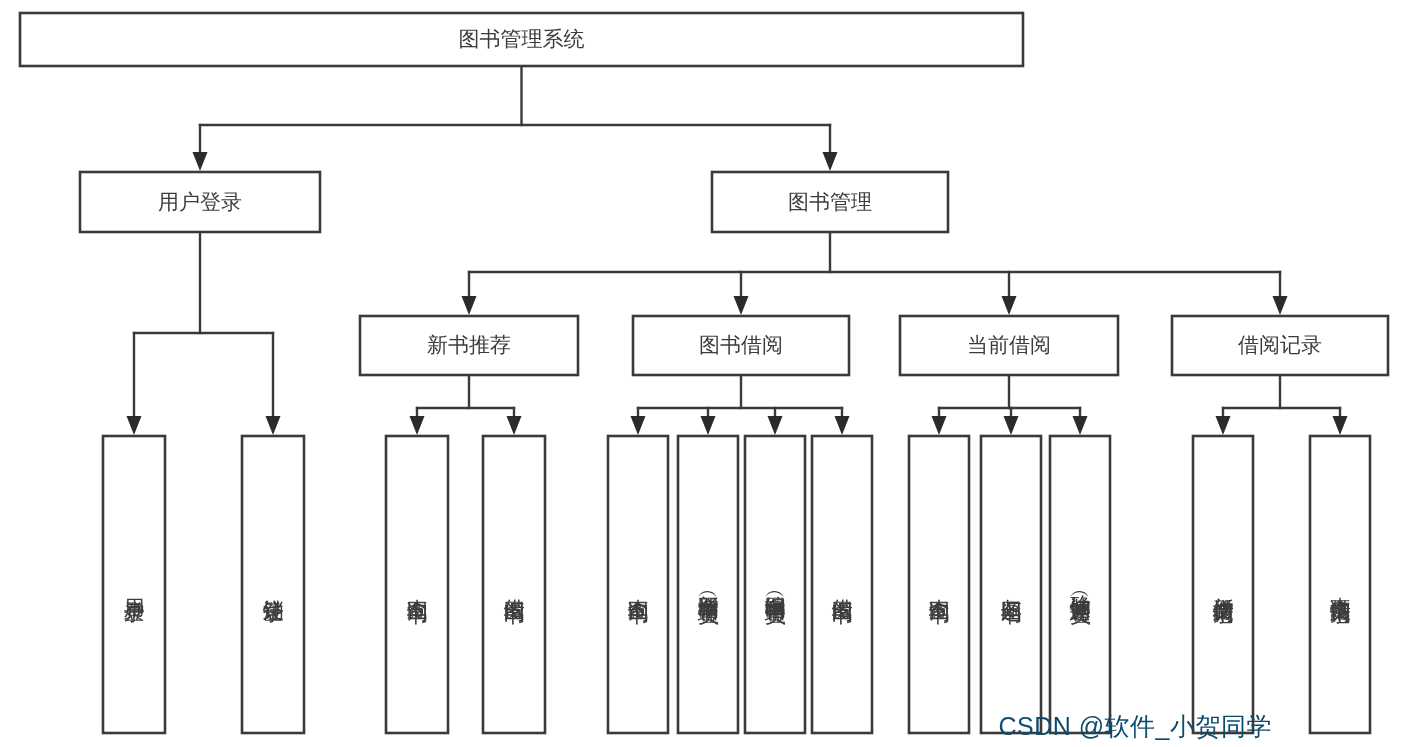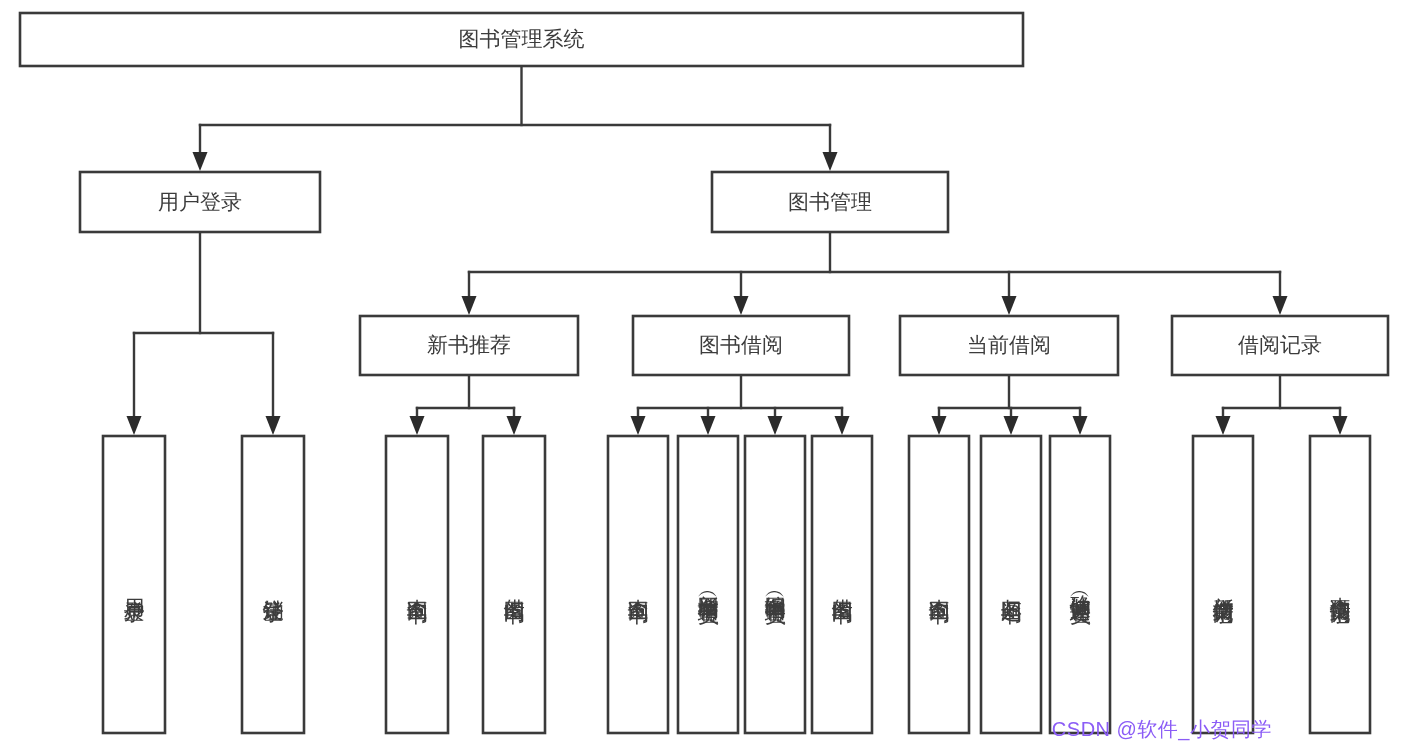--- a/index.html
+++ b/index.html
@@ -63,22 +63,22 @@
     color: #3c3c3c;
     letter-spacing: 1.5px;
     white-space: nowrap;
     pointer-events: none;
   }
   .watermark {
     position: absolute;
     right: 8px;
     bottom: 4px;
     font-family: "Liberation Sans", "DejaVu Sans", sans-serif;
-    font-size: 20px;
-    color: #8b5cf6;
+    font-size: 25px;
+    color: #0c4a6e;
     letter-spacing: 0.5px;
     user-select: none;
   }
 </style>
 </head>
 <body>
 
 <div id="diagram-root">
   <svg class="diagram-svg" id="diagram-svg" viewBox="0 0 1405 747">
       <path d="M 521.5 66 L 521.5 125" class="edge-line"></path>

